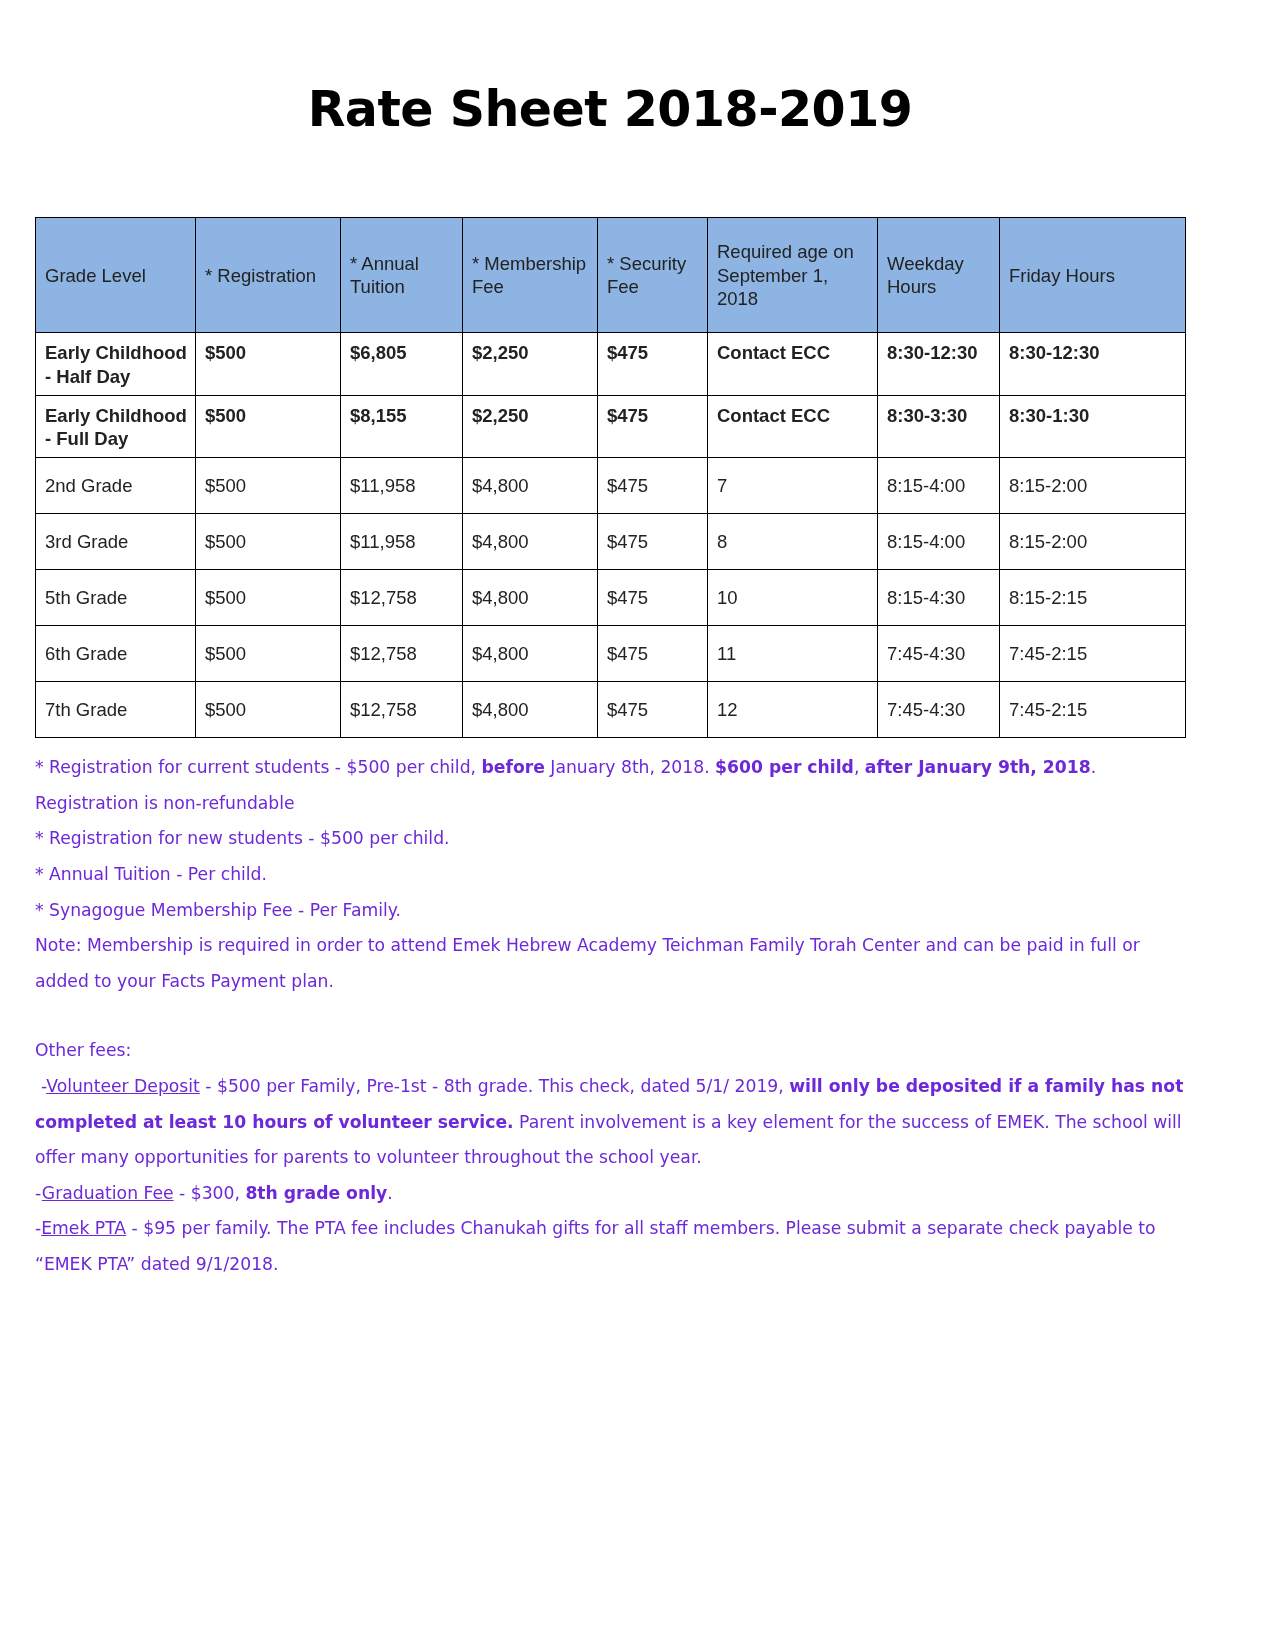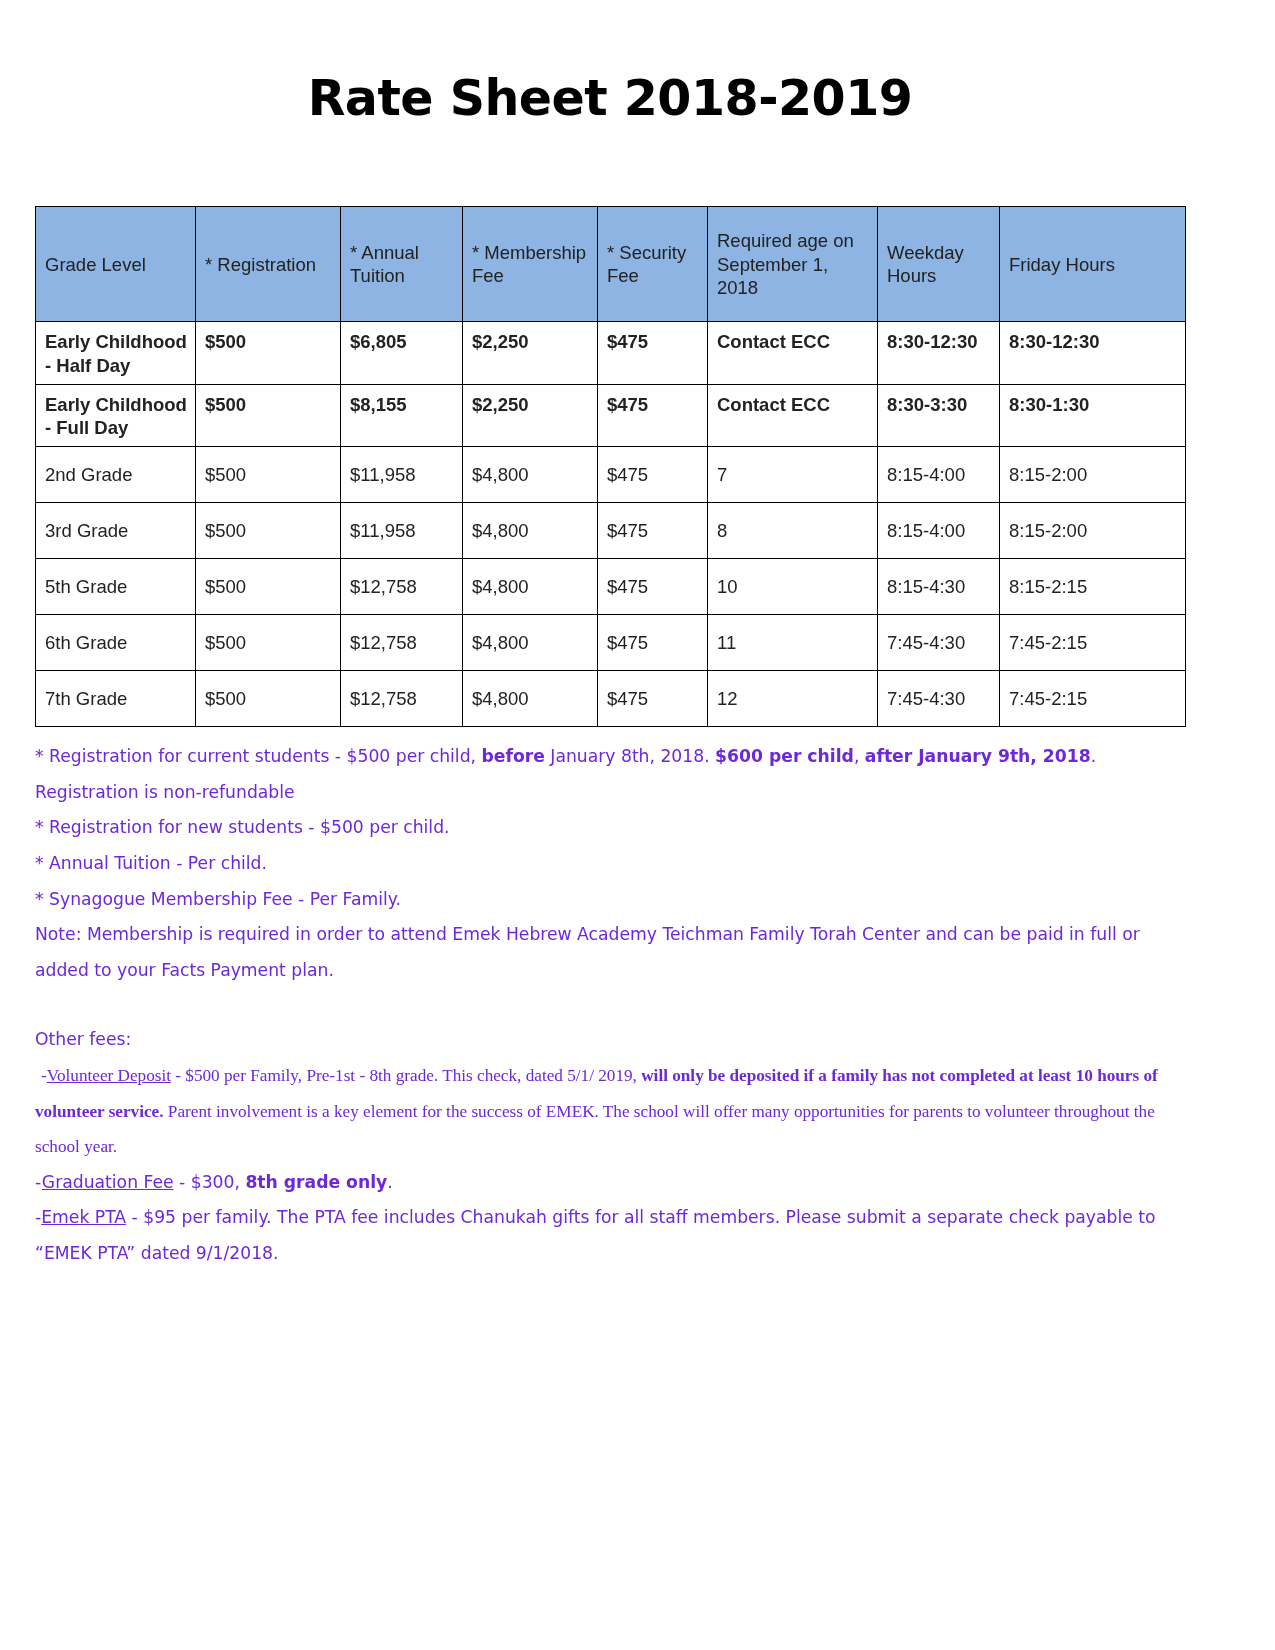--- a/index.html
+++ b/index.html
@@ -12,21 +12,21 @@
     height: 1650px;
     font-family: "Liberation Sans", sans-serif;
     color: #000000;
     position: relative;
     overflow: hidden;
   }
   .page {
     width: 1220px;
     height: 1650px;
     box-sizing: border-box;
-    padding: 5px;
+    padding: 16px;
     position: relative;
   }
 
   
   .doc-title {
     text-align: center;
     font-family: "DejaVu Sans", sans-serif;
     font-weight: bold;
     font-size: 49px;
     letter-spacing: -0.5px;
@@ -98,21 +98,20 @@
     margin: 0;
     padding: 0;
   }
   .notes .spacer {
     height: 34px;
   }
   .notes b { font-weight: bold; }
   .notes u { text-decoration: underline; }
   .hang {
     text-indent: 6px;
-    font-family: Liberation Serif, serif;
   }
 </style>
 </head>
 <body>
 
 <div class="page">
 
   <h1 class="doc-title">Rate Sheet 2018-2019</h1>
 
   <div class="table-wrap">

